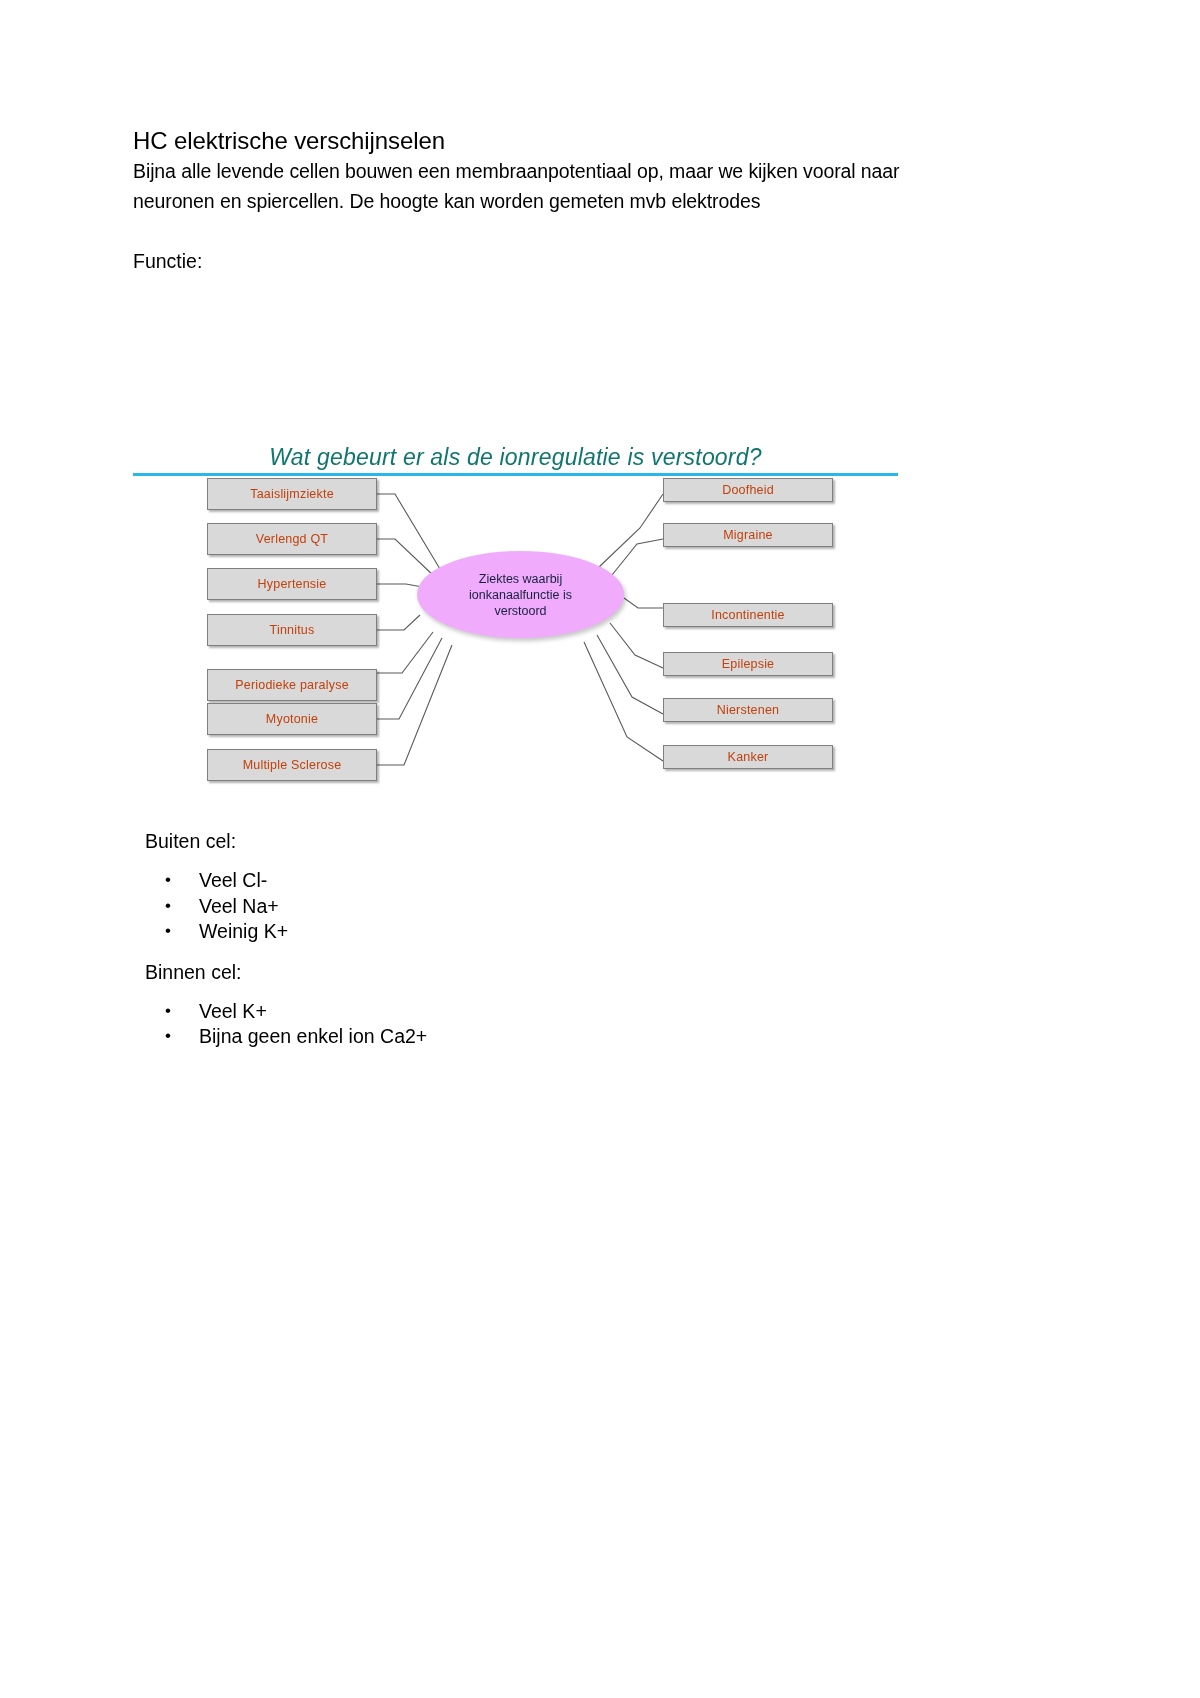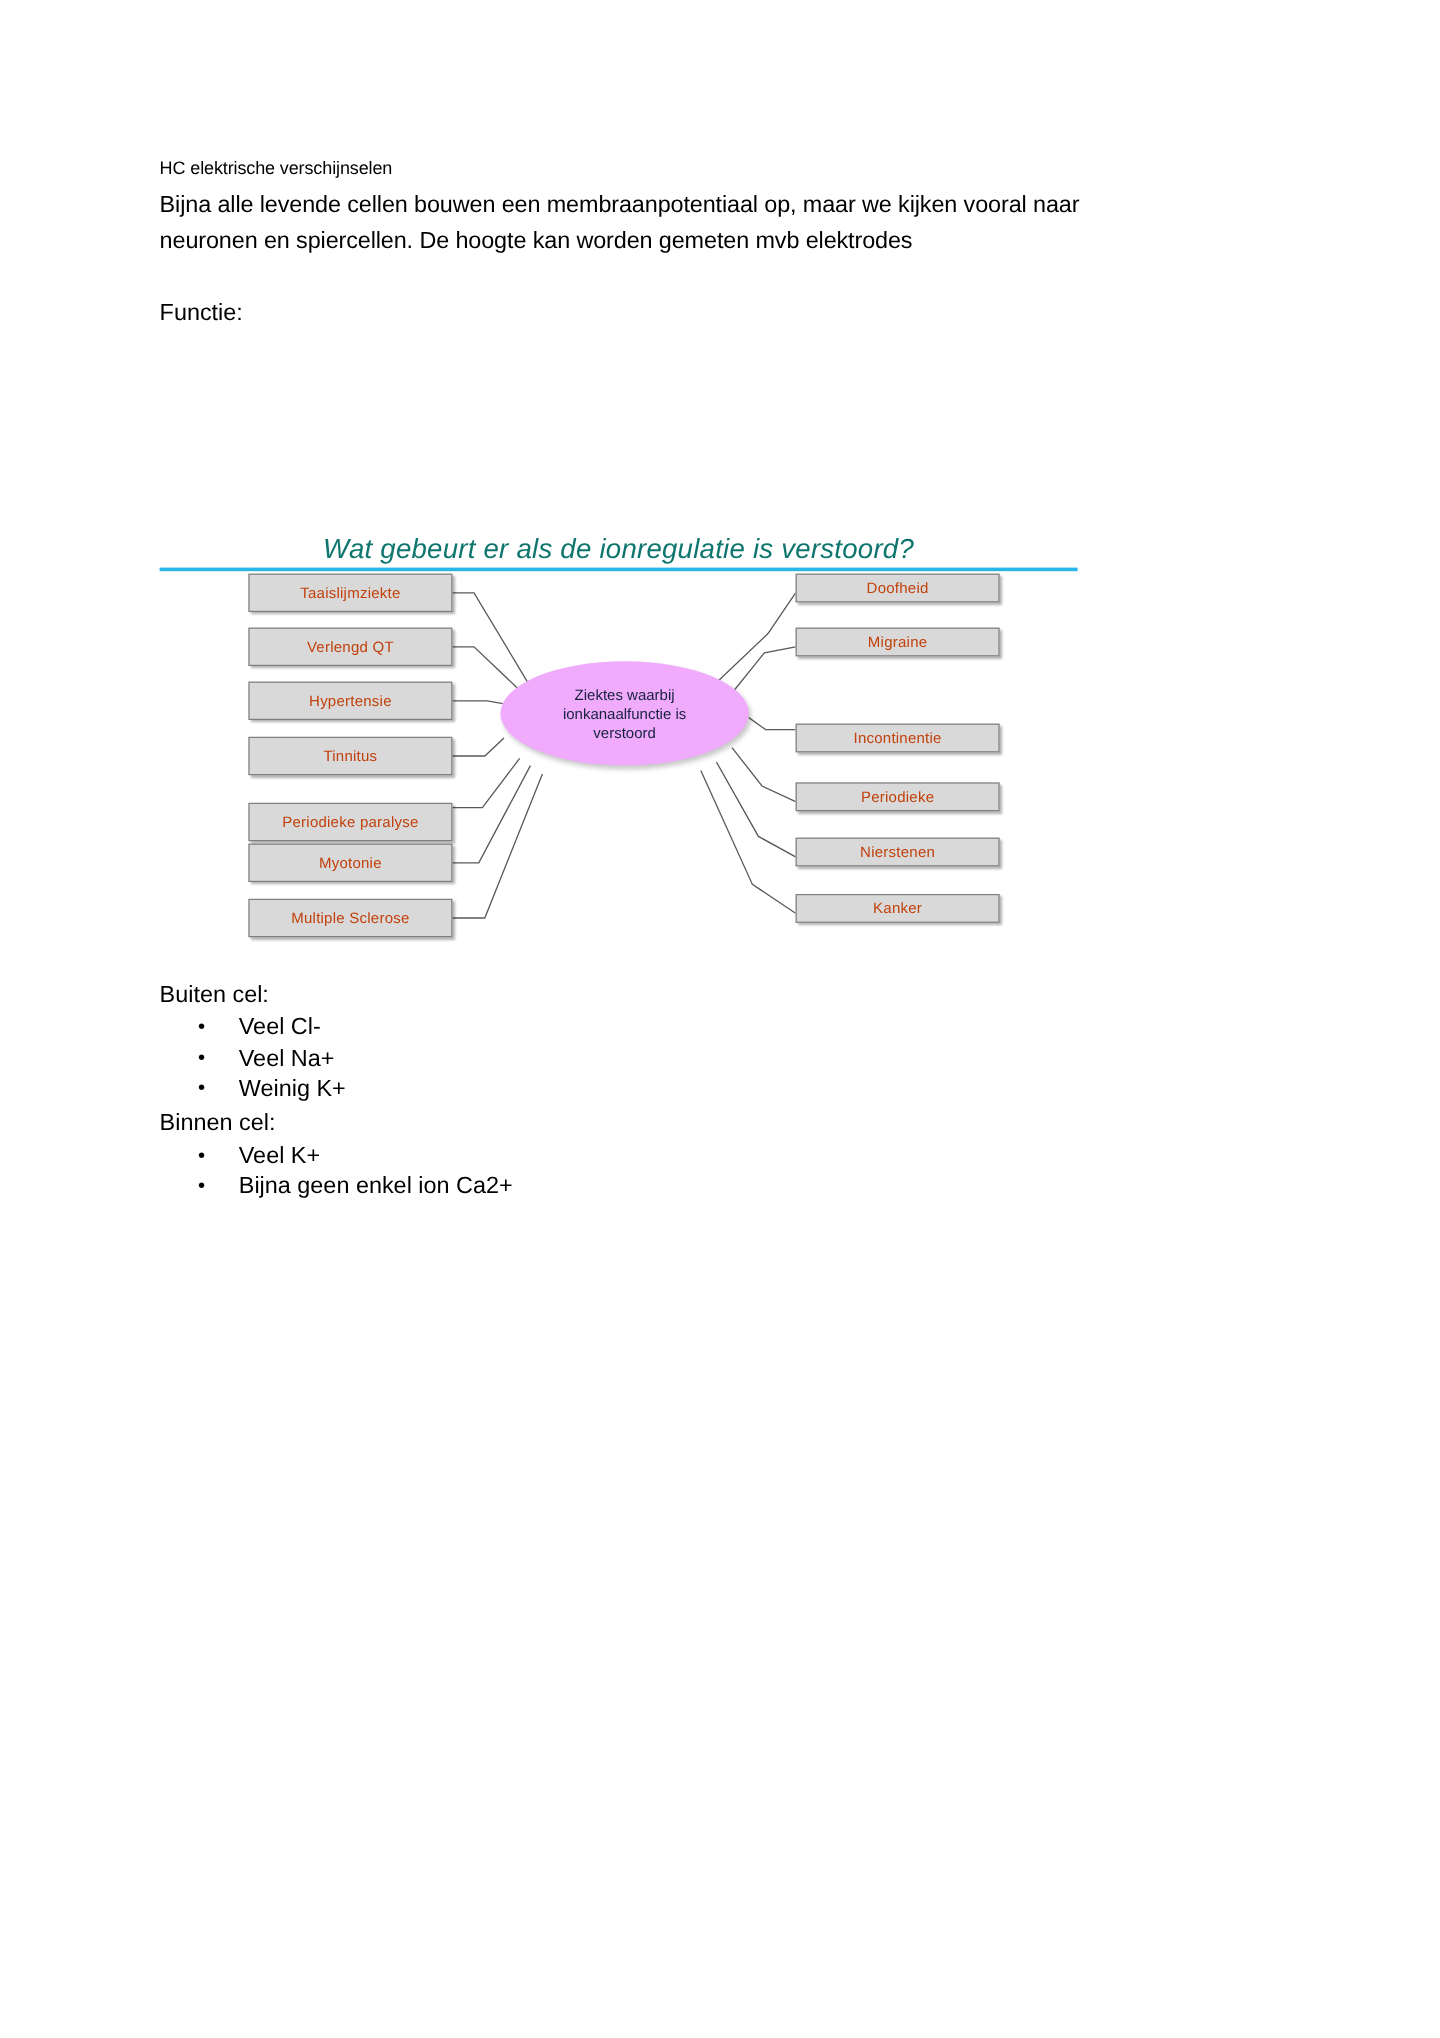--- a/index.html
+++ b/index.html
@@ -18,21 +18,21 @@
     background: #ffffff;
     overflow: hidden;
   }
   .content {
     position: absolute;
     left: 133px;
     top: 126px;
     width: 940px;
   }
   .doc-title {
-    font-size: 15px;
+    font-size: 24px;
     line-height: 30px;
     letter-spacing: -0.1px;
     white-space: nowrap;
   }
   .intro {
     font-size: 19.5px;
     line-height: 30px;
     letter-spacing: -0.1px;
     width: 845px;
   }
@@ -130,21 +130,21 @@
     color: #16213e;
   }
   .center-ellipse span { display: block; }
 
   .bottom-lists {
     position: absolute;
     left: 133px;
     top: 814px;
     width: 700px;
   }
-  .bottom-lists .section-label { margin: 0; }
+  .bottom-lists .section-label { margin: 12px; }
   ul.bullets2 {
     list-style: none;
     margin: 0;
     padding: 0;
   }
   ul.bullets2 > li {
     position: relative;
     font-size: 19.5px;
     line-height: 25.5px;
     padding-left: 66px;
@@ -200,21 +200,21 @@
     <div class="node-box left" style="top:58px">Verlengd QT</div>
     <div class="node-box left" style="top:103px">Hypertensie</div>
     <div class="node-box left" style="top:149px">Tinnitus</div>
     <div class="node-box left" style="top:204px">Periodieke paralyse</div>
     <div class="node-box left" style="top:238px">Myotonie</div>
     <div class="node-box left" style="top:284px">Multiple Sclerose</div>
 
     <div class="node-box right" style="top:13px">Doofheid</div>
     <div class="node-box right" style="top:58px">Migraine</div>
     <div class="node-box right" style="top:138px">Incontinentie</div>
-    <div class="node-box right" style="top:187px">Periodieke</div>
+    <div class="node-box right" style="top:187px">Epilepsie</div>
     <div class="node-box right" style="top:233px">Nierstenen</div>
     <div class="node-box right" style="top:280px">Kanker</div>
 
     <div class="center-ellipse">
       <div>
         <span>Ziektes waarbij</span>
         <span>ionkanaalfunctie is</span>
         <span>verstoord</span>
       </div>
     </div>

